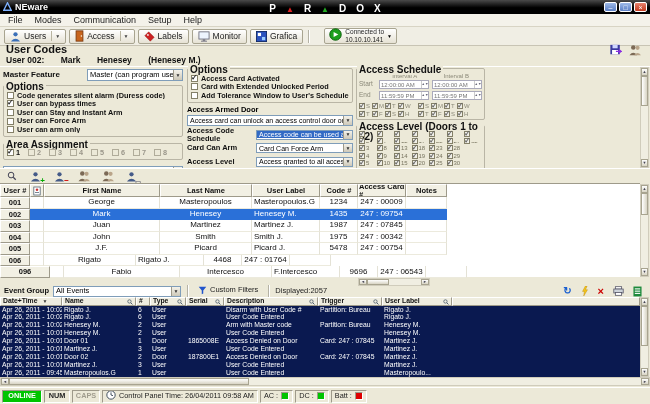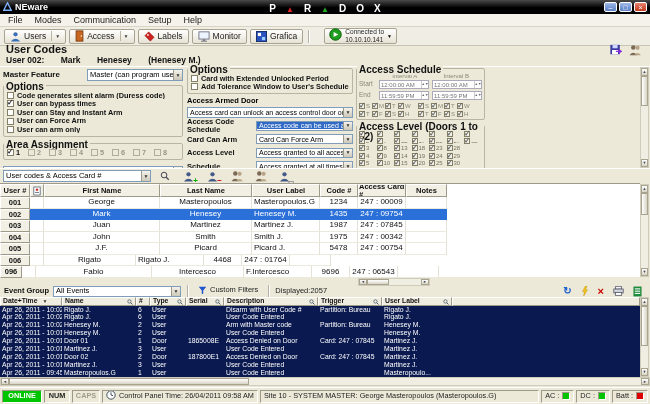--- a/index.html
+++ b/index.html
@@ -332,20 +332,24 @@
         <span class="ddval">Access only areas assigned to user and keypad</span>
         <span class="dda">▼</span>
       </span>
     </div>
 
     <div class="colM">
       <div class="grp" style="margin-bottom:2px;">
         <span class="gt">Options</span>
         <div id="midchecks">
             <div class="chkrow">
+              <span class="cb checked"></span>
+              <span class="chklab">Access Card Activated</span>
+            </div>
+            <div class="chkrow">
               <span class="cb"></span>
               <span class="chklab">Card with Extended Unlocked Period</span>
             </div>
             <div class="chkrow">
               <span class="cb"></span>
               <span class="chklab">Add Tolerance Window to User's Schedule</span>
             </div>
           </div>
       </div>
       <div class="adlabel">Access Armed Door</div>
@@ -624,24 +628,20 @@
 
     <div class="vscroll" style="right:1px;top:0;height:101px;">
       <span class="sbtn">▲</span>
       <span class="sthumb" style="height:30px;"></span>
       <span class="strack"></span>
       <span class="sbtn">▼</span>
     </div>
   </div>
 
   <div class="searchbar">
-    <span class="dd filterdd">
-      <span class="ddval">User codes &amp; Access Card #</span>
-      <span class="dda">▼</span>
-    </span>
     <span id="searchicons" style="display:flex;align-items:center;gap:7px;">
         <span class="sicon">
           <svg width="10" height="10" viewBox="0 0 16 16">
             <circle cx="6.5" cy="6.5" r="4.5" fill="none" stroke="#445" stroke-width="1.6"></circle>
             <line x1="10" y1="10" x2="14" y2="14" stroke="#445" stroke-width="2"></line>
           </svg>
         </span>
         <span class="sicon">
           <svg width="11" height="11" viewBox="0 0 16 16">
             <circle cx="8" cy="4.8" r="3.1" fill="#445a88"></circle>
@@ -754,21 +754,21 @@
         <div class="ur">
           <span class="uc rowid" style="width: 30px;">006</span>
           <span class="uc " style="width: 14px;"></span>
           <span class="uc " style="width: 92px;">Rigato</span>
           <span class="uc left" style="width: 68px;">Rigato J.</span>
           <span class="uc " style="width: 38px;">4468</span>
           <span class="uc " style="width: 48px;">247 : 01764</span>
           <span class="uc " style="width: 41px;"></span>
         </div>
         <div class="ur">
-          <span class="uc rowid" style="width: 22px;">096</span>
+          <span class="uc rowid" style="width: 50px;">096</span>
           <span class="uc " style="width: 14px;"></span>
           <span class="uc " style="width: 116px;">Fabio</span>
           <span class="uc " style="width: 92px;">Intercesco</span>
           <span class="uc left" style="width: 68px;">F.Intercesco</span>
           <span class="uc " style="width: 38px;">9696</span>
           <span class="uc " style="width: 48px;">247 : 06543</span>
           <span class="uc " style="width: 41px;"></span>
         </div>
       </div>
   </div>
@@ -1002,21 +1002,20 @@
     <span class="seg num">NUM</span>
     <span class="seg caps">CAPS</span>
     <span class="seg">
       <span class="icon" id="clockicon"><svg width="10" height="10" viewBox="0 0 12 12">
             <circle cx="6" cy="6" r="5" fill="#fff" stroke="#234"></circle>
             <line x1="6" y1="6" x2="6" y2="2.8" stroke="#234"></line>
             <line x1="6" y1="6" x2="8.4" y2="6.8" stroke="#234"></line>
           </svg></span>
       <span>Control Panel Time: 26/04/2011  09:58 AM</span>
     </span>
-    <span class="seg site">Site 10 - SYSTEM MASTER: George Masteropoulos (Masteropoulos.G)</span>
     <span class="seg">
         <span>AC :</span>
         <span class="ledbox" style="background:#00c400;"></span>
       </span>
     <span class="seg">
         <span>DC :</span>
         <span class="ledbox" style="background:#00c400;"></span>
       </span>
     <span class="seg">
         <span>Batt :</span>

